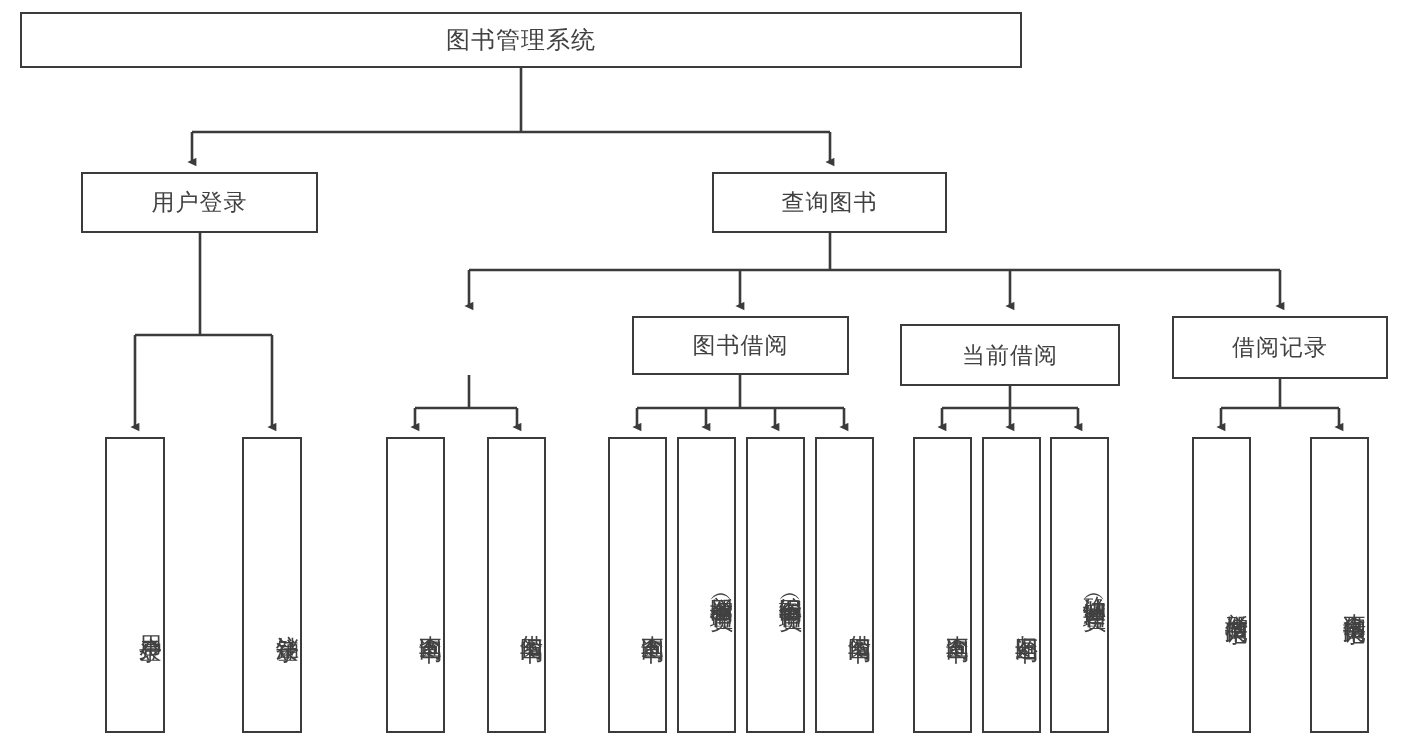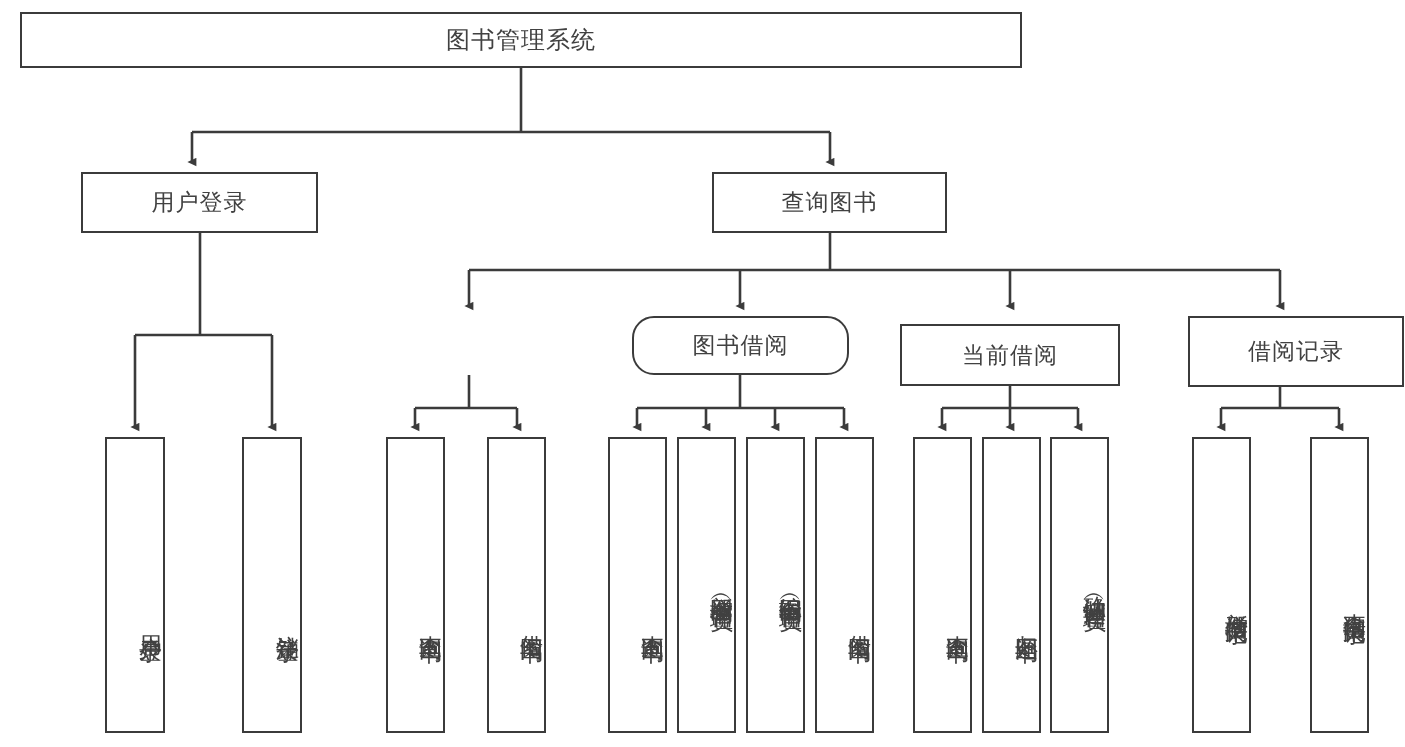--- a/index.html
+++ b/index.html
@@ -124,29 +124,29 @@
 
   <div class="node h" style="left:81px; top:172px; width:237px; height:61px;">
     <span>用户登录</span>
   </div>
 
   <div class="node h" style="left:712px; top:172px; width:235px; height:61px;">
     <span>查询图书</span>
   </div>
 
 
-  <div class="node h" style="left:632px; top:316px; width:217px; height:59px;border-radius:22px;">
+  <div class="node h" style="left:632px; top:316px; width:217px; height:59px;">
     <span>图书借阅</span>
   </div>
 
   <div class="node h" style="left:900px; top:324px; width:220px; height:62px;">
     <span>当前借阅</span>
   </div>
 
-  <div class="node h" style="left:1172px; top:316px; width:216px; height:71px;margin-left:16px;">
+  <div class="node h" style="left:1172px; top:316px; width:216px; height:63px;">
     <span>借阅记录</span>
   </div>
 
   <div class="node leaf" style="left:105px; top:437px; width:60px; height:296px; padding-top:72px;">
     <span>用户登录</span>
   </div>
 
   <div class="node leaf" style="left:242px; top:437px; width:60px; height:296px; padding-top:72px;">
     <span>注销登录</span>
   </div>

